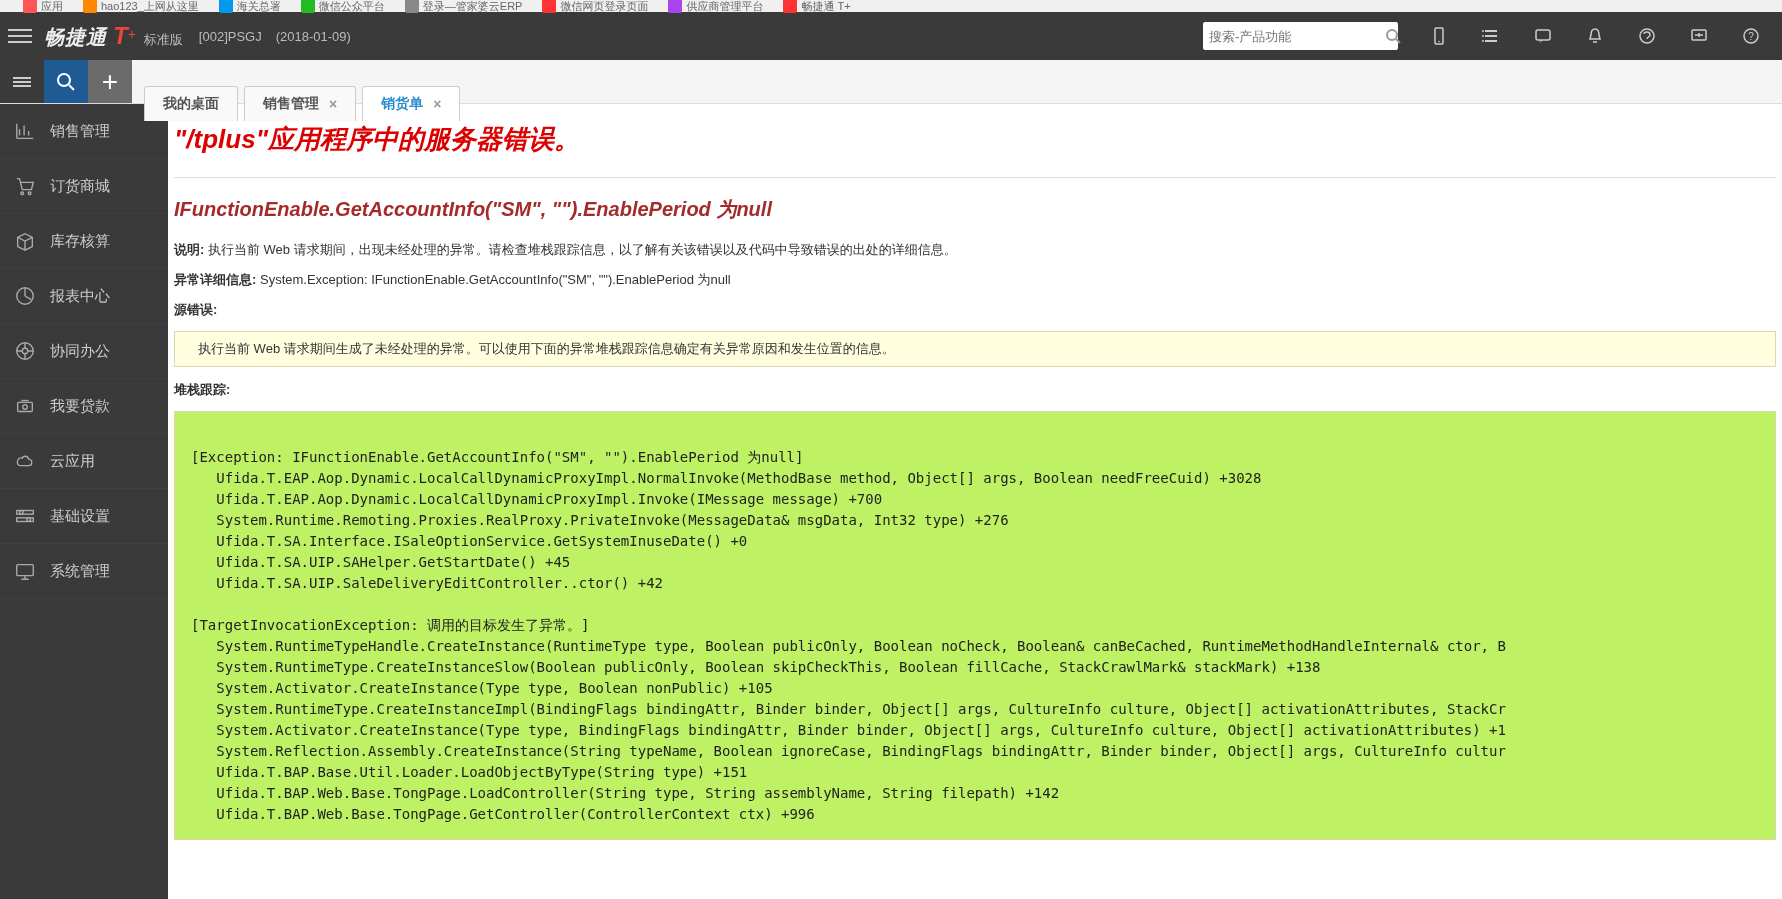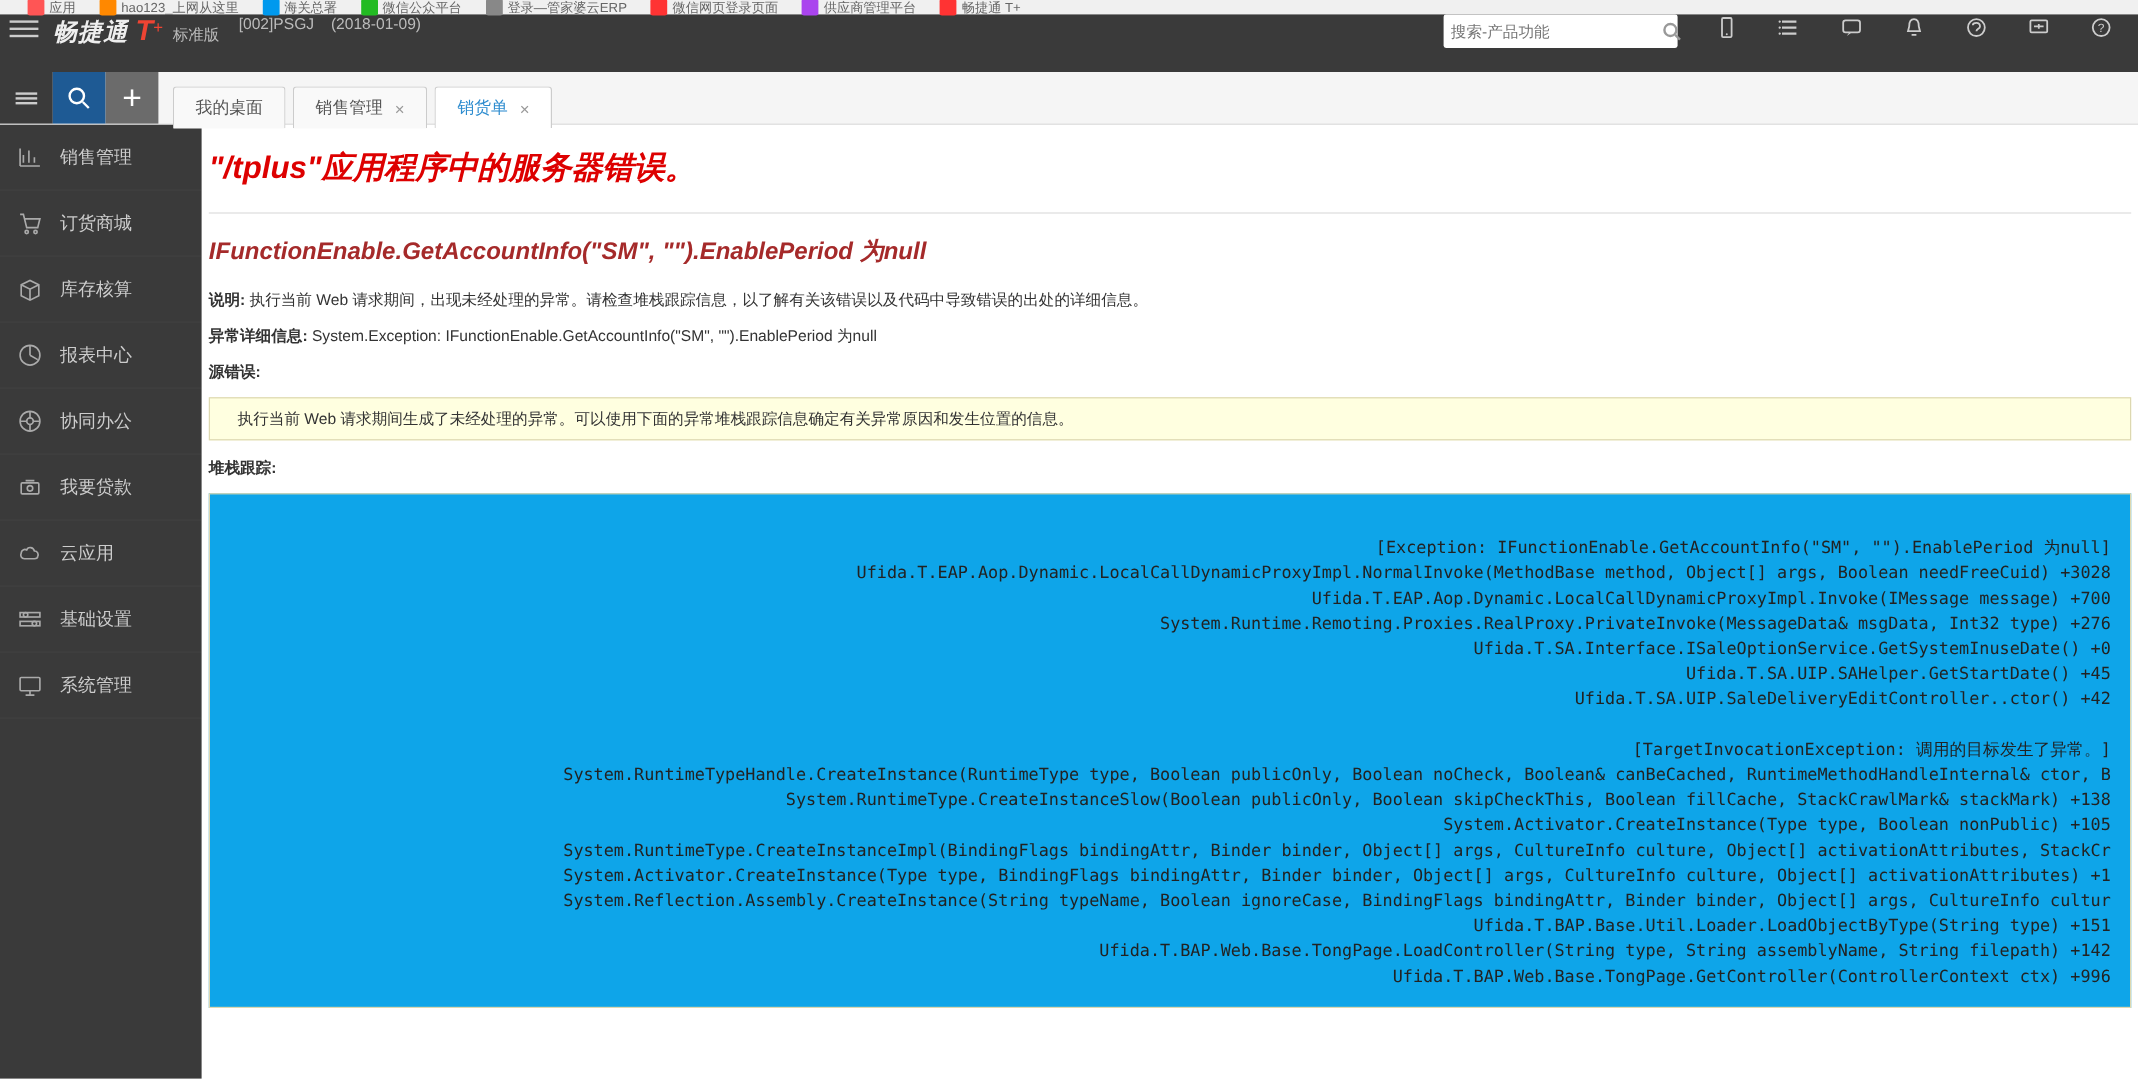--- a/index.html
+++ b/index.html
@@ -15,20 +15,21 @@
       color: #666;
       gap: 20px;
     }
     .browser-tab-item { display: flex; align-items: center; gap: 4px; }
     .bt-icon { width: 14px; height: 14px; border-radius: 2px; }
     
     .header {
       height: 48px;
       background: #3a3a3a;
       display: flex;
+      align-items: center;
       color: #ccc;
       padding: 0 8px;
     }
     .hamburger {
       width: 24px; height: 24px;
       display: flex; flex-direction: column; justify-content: space-around;
       padding: 3px 0; margin-right: 12px; cursor: pointer;
     }
     .hamburger span { height: 2px; background: #ccc; }
     .logo-area { display: flex; align-items: baseline; gap: 6px; }
@@ -67,23 +68,23 @@
       cursor: pointer; font-size: 20px; color: #fff;
     }
     .tb-menu { background: #3a3a3a; }
     .tb-menu .bar { width: 18px; height: 2px; background: #ccc; display: block; margin: 2px 0; }
     .tb-search { background: #1e5a94; }
     .tb-add { background: #6b6b6b; font-size: 28px; font-weight: 300; }
     .tabs { display: flex; align-items: flex-end; margin-left: 12px; padding-bottom: 0; }
     .tab {
       padding: 8px 18px; border: 1px solid #ccc; border-bottom: none;
       background: #f9f9f9; margin-right: 6px; cursor: pointer;
-      display: flex; align-items: flex-end; gap: 10px;
+      display: flex; align-items: center; gap: 10px;
       border-radius: 3px 3px 0 0; font-size: 14px; color: #555;
-      position: relative; top: 4px;
+      position: relative; top: 18px; font-weight: bold;
     }
     .tab.active { background: #fff; color: #2d8ccf; }
     .tab-close { color: #999; font-size: 14px; cursor: pointer; }
     
     .body-area { display: flex; height: calc(100vh - 104px); }
     .sidebar {
       width: 168px; background: #3a3a3a; color: #ccc;
       display: flex; flex-direction: column;
     }
     .nav-item {
@@ -106,23 +107,23 @@
       color: #a52a2a; font-size: 20px; font-style: italic; font-weight: bold;
       margin-bottom: 18px;
     }
     .err-line { font-size: 13px; color: #333; margin-bottom: 12px; }
     .err-line b { font-weight: bold; }
     .src-box {
       background: #ffffe0; border: 1px solid #ddd8b0; padding: 8px 23px;
       font-size: 13px; color: #333; margin: 10px 0 14px 0;
     }
     .stack-box {
-      background: #0ea5e9; border: 1px solid #ddd8b0; padding: 14px 16px;
+      background: #bef264; border: 1px solid #ddd8b0; padding: 14px 16px;
       font-family: Consolas, monospace; font-size: 14px; color: #222;
-      white-space: pre; overflow-x: auto; line-height: 1.5; text-align: right;
+      white-space: pre; overflow-x: auto; line-height: 1.5;
     }
   </style>
 </head>
 <body>
 
 <div class="browser-tabs" id="bookmarks-bar">
     <div class="browser-tab-item">
       <span class="bt-icon" style="background:#f55"></span>
       <span>应用</span>
     </div>

